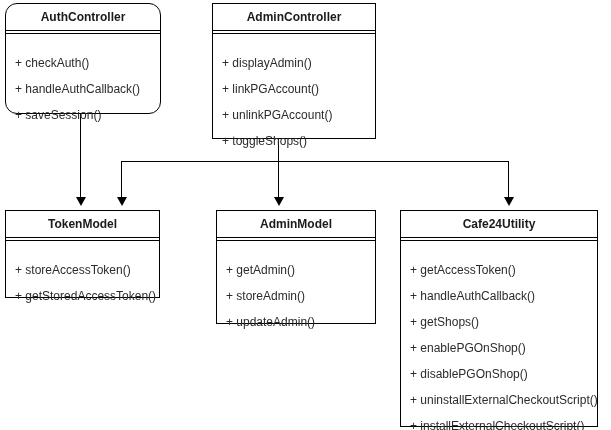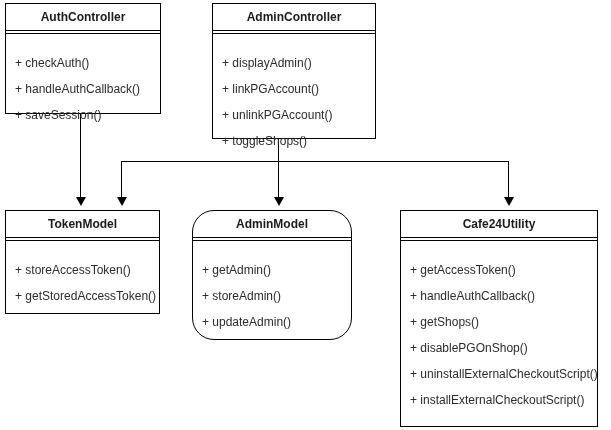--- a/index.html
+++ b/index.html
@@ -93,66 +93,67 @@
 
   <div class="conn-v" style="left:121px; top:161px; height:36px;"></div>
   <div class="arrow-head" style="left:117px; top:197px;"></div>
 
   <div class="conn-v" style="left:278px; top:161px; height:36px;"></div>
   <div class="arrow-head" style="left:274px; top:197px;"></div>
 
   <div class="conn-v" style="left:508px; top:161px; height:36px;"></div>
   <div class="arrow-head" style="left:504px; top:197px;"></div>
 
-  <div class="uml-class" style="left:5px; top:3px; width:156px; height:111px;">
+  <div class="uml-class" style="left:5px; top:3px; width:156px; height:111px;border-radius:12px;">
     <div class="uml-title-band">AuthController</div>
     <div class="uml-sep"></div>
     <div class="uml-members">
       <div class="uml-member">+ checkAuth()</div>
       <div class="uml-member">+ handleAuthCallback()</div>
       <div class="uml-member">+ saveSession()</div>
     </div>
   </div>
 
   <div class="uml-class" style="left:212px; top:3px; width:164px; height:136px;">
     <div class="uml-title-band">AdminController</div>
     <div class="uml-sep"></div>
     <div class="uml-members">
       <div class="uml-member">+ displayAdmin()</div>
       <div class="uml-member">+ linkPGAccount()</div>
       <div class="uml-member">+ unlinkPGAccount()</div>
       <div class="uml-member">+ toggleShops()</div>
     </div>
   </div>
 
-  <div class="uml-class" style="left:5px; top:210px; width:155px; height:104px;">
+  <div class="uml-class" style="left:5px; top:210px; width:155px; height:88px;">
     <div class="uml-title-band">TokenModel</div>
     <div class="uml-sep"></div>
     <div class="uml-members">
       <div class="uml-member">+ storeAccessToken()</div>
       <div class="uml-member">+ getStoredAccessToken()</div>
     </div>
   </div>
 
-  <div class="uml-class" style="left:192px; top:210px; width:160px; height:130px;border-radius:22px;">
+  <div class="uml-class" style="left:216px; top:210px; width:160px; height:114px;">
     <div class="uml-title-band">AdminModel</div>
     <div class="uml-sep"></div>
     <div class="uml-members">
       <div class="uml-member">+ getAdmin()</div>
       <div class="uml-member">+ storeAdmin()</div>
       <div class="uml-member">+ updateAdmin()</div>
     </div>
   </div>
 
   <div class="uml-class" style="left:400px; top:210px; width:198px; height:217px;">
     <div class="uml-title-band">Cafe24Utility</div>
     <div class="uml-sep"></div>
     <div class="uml-members">
       <div class="uml-member">+ getAccessToken()</div>
       <div class="uml-member">+ handleAuthCallback()</div>
       <div class="uml-member">+ getShops()</div>
+      <div class="uml-member">+ enablePGOnShop()</div>
       <div class="uml-member">+ disablePGOnShop()</div>
       <div class="uml-member">+ uninstallExternalCheckoutScript()</div>
       <div class="uml-member">+ installExternalCheckoutScript()</div>
     </div>
   </div>
 
 </div>
 
 </body></html>

